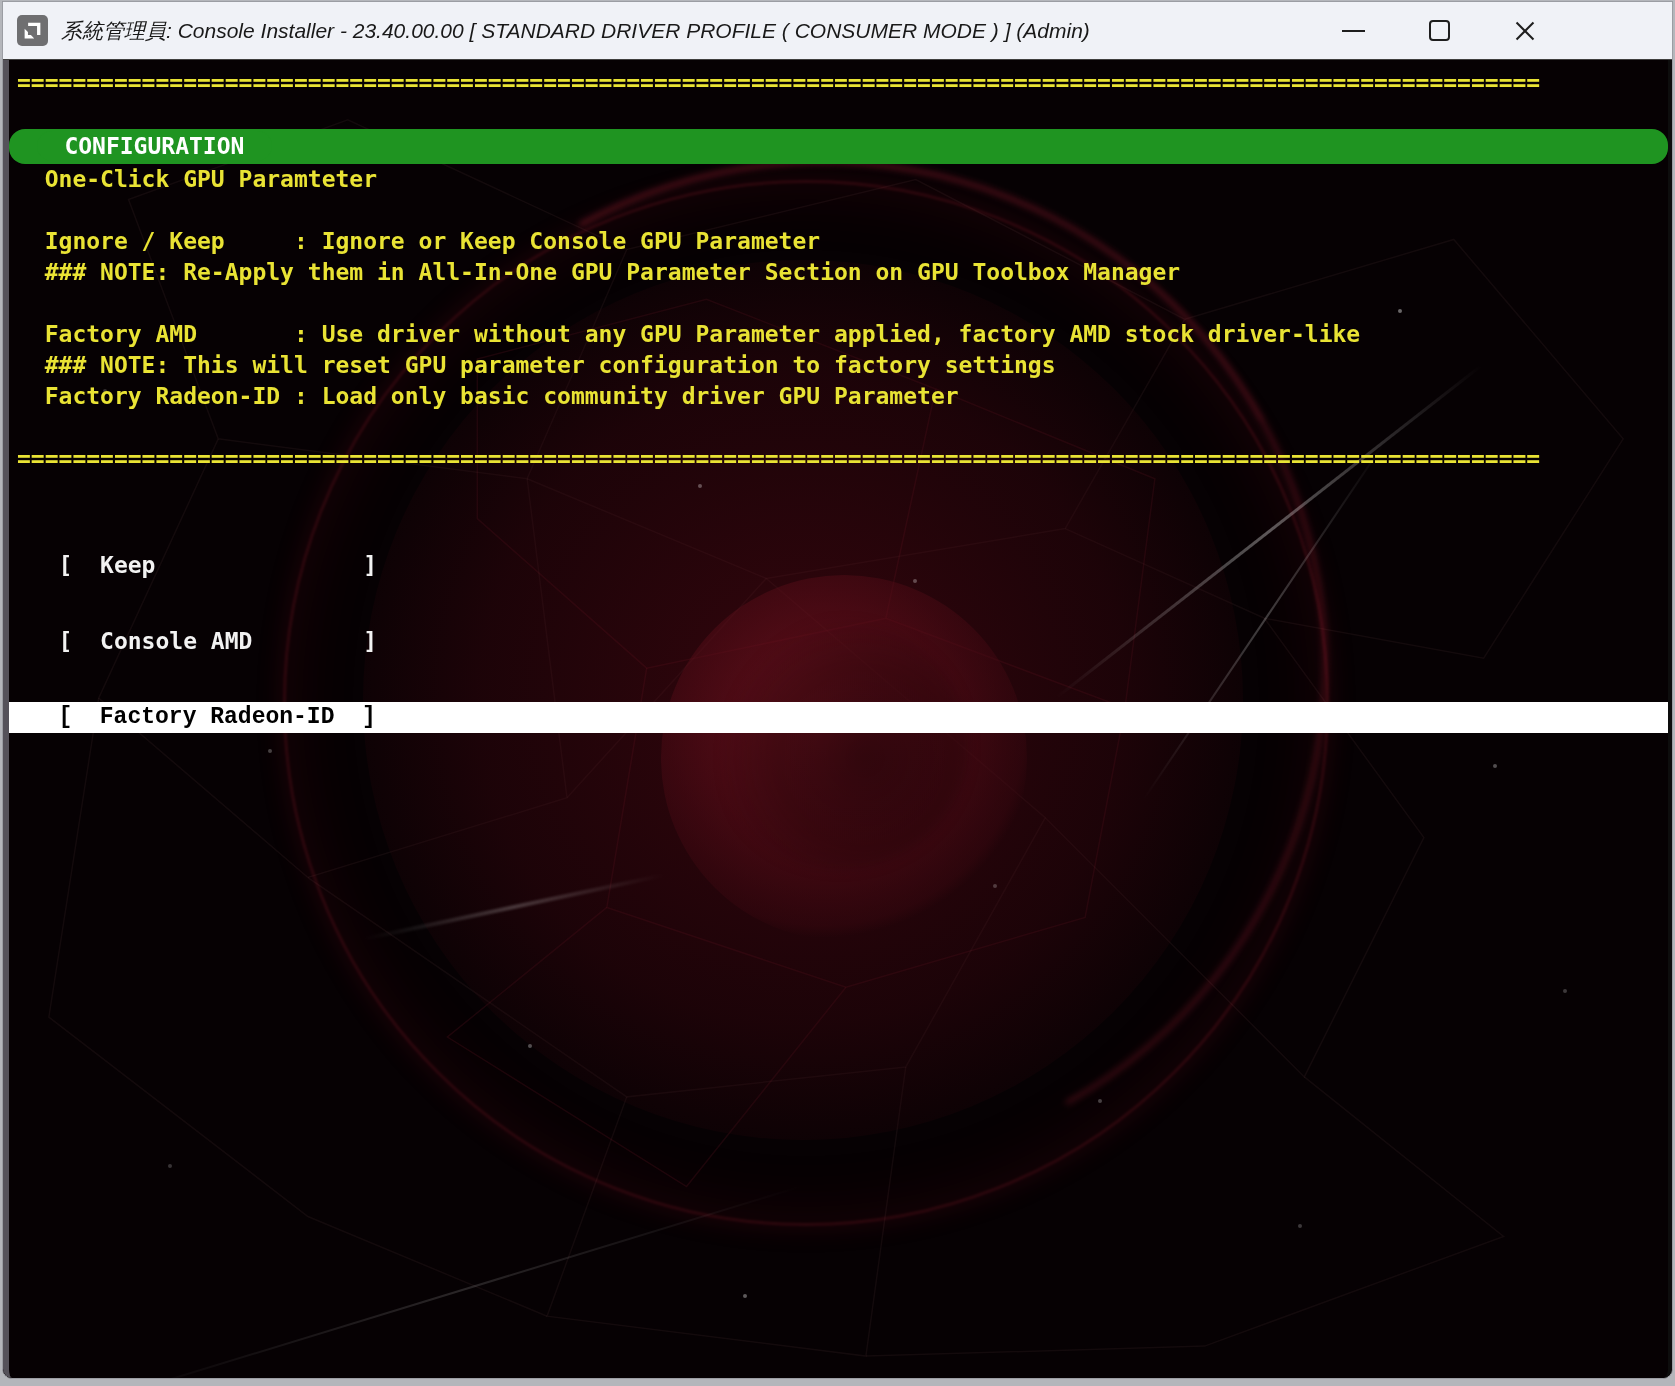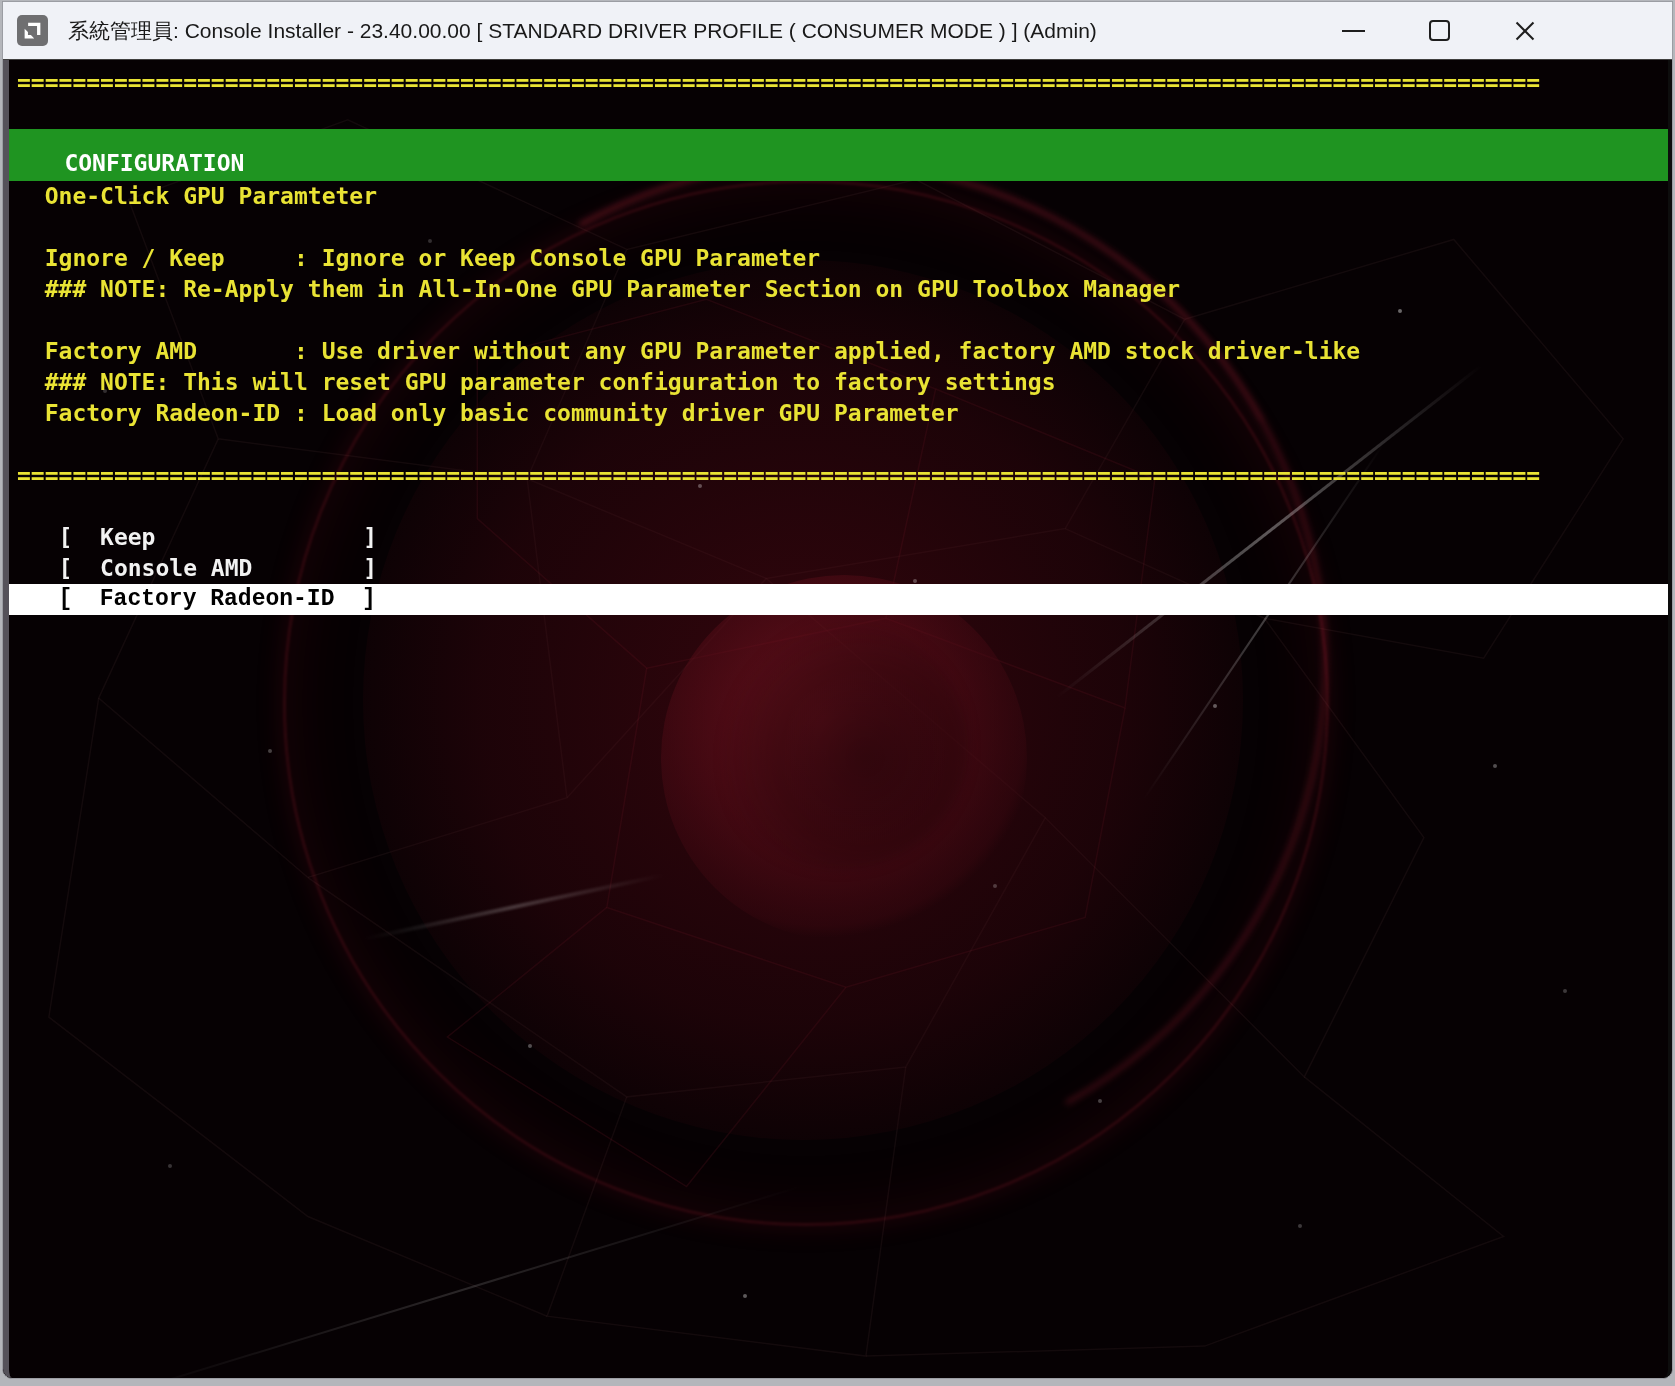--- a/index.html
+++ b/index.html
@@ -6,22 +6,22 @@
     background:#b4b6bb;font-family:"Liberation Sans",sans-serif;}
   .window{position:absolute;left:2px;top:1px;right:2px;bottom:7px;
     border:1px solid #9b9da3;border-radius:0 0 10px 10px;overflow:hidden;
     background:#060103;display:flex;flex-direction:column;}
   
   .titlebar{height:57px;flex:0 0 57px;background:#f0f2f7;display:flex;align-items:center;
     border-bottom:1px solid #40403f;}
   .appicon{width:31px;height:31px;margin-left:14px;border-radius:5px;background:#6f6f71;
     display:flex;align-items:center;justify-content:center;flex:0 0 auto;}
   .appicon svg{width:21px;height:21px;}
-  .title{margin-left:20px;font-size:21px;color:#191919;white-space:nowrap;overflow:hidden;
-    text-overflow:ellipsis;flex:1 1 auto;}
+  .title{margin-left:13px;font-size:21px;color:#191919;white-space:nowrap;overflow:hidden;
+    text-overflow:ellipsis;flex:1 1 auto;font-style:italic;}
   .controls{display:flex;height:100%;margin-right:104px;flex:0 0 auto;}
   .ctrl{width:86px;height:100%;display:flex;align-items:center;justify-content:center;cursor:default;}
   .g-min{width:23px;height:2px;background:#1e1e1e;}
   .g-max{width:17px;height:17px;border:2px solid #1e1e1e;border-radius:4px;}
   .g-close{position:relative;width:24px;height:24px;}
   .g-close::before,.g-close::after{content:"";position:absolute;left:0;top:11px;width:24px;height:2px;
     background:#1e1e1e;}
   .g-close::before{transform:rotate(45deg);}
   .g-close::after{transform:rotate(-45deg);}
   
@@ -59,23 +59,23 @@
     160px 1105px 0 1px rgba(255,255,255,.20),1555px 930px 0 1px rgba(255,255,255,.22),
     420px 180px 0 1px rgba(255,255,255,.18),95px 330px 0 1px rgba(255,255,255,.18),
     985px 825px 0 1px rgba(255,255,255,.22);}
   .mesh{left:0;top:0;width:100%;height:100%;}
   
   .lines{position:relative;z-index:2;padding-top:7px;
     font-family:"DejaVu Sans Mono","Liberation Mono",monospace;font-weight:700;font-size:23px;
     line-height:31px;color:var(--yellow,#e9e334);}
   .line{height:31px;white-space:pre;padding-left:8px;}
   .line.sep{letter-spacing:0;}
-  .line.menu{color:var(--menu-white,#f2f2f2);}
+  .line.menu{color:var(--menu-white,#f2f2f2);margin-top:45px;}
   .line.menu.sel{background:var(--sel-bg,#ffffff);color:var(--sel-text,#000000);font-family:Liberation Mono, monospace;}
-  .badge{background:var(--badge-bg,#1f9421);color:var(--badge-text,#ffffff);padding:19px 2ch 2px 2ch;}
+  .badge{background:var(--badge-bg,#1f9421);color:var(--badge-text,#ffffff);padding:2px 2ch 2px 2ch;border-radius:16px;}
 </style>
 </head>
 <body>
 
 <div class="window">
 
   <div class="titlebar">
     <div class="appicon">
       <svg viewBox="0 0 24 24" aria-hidden="true">
         <path d="M7 3 H21 V17 H17.2 V6.8 H7 Z" fill="#ffffff"></path>

